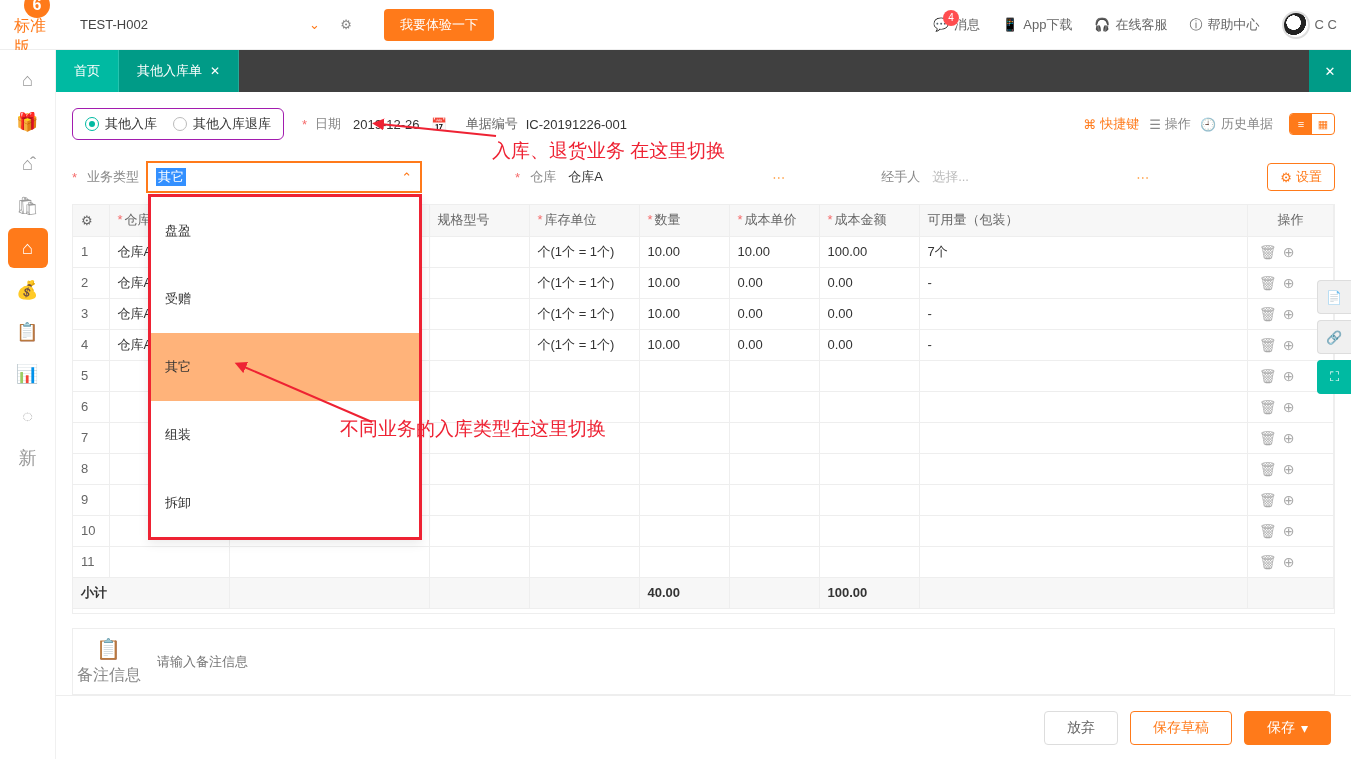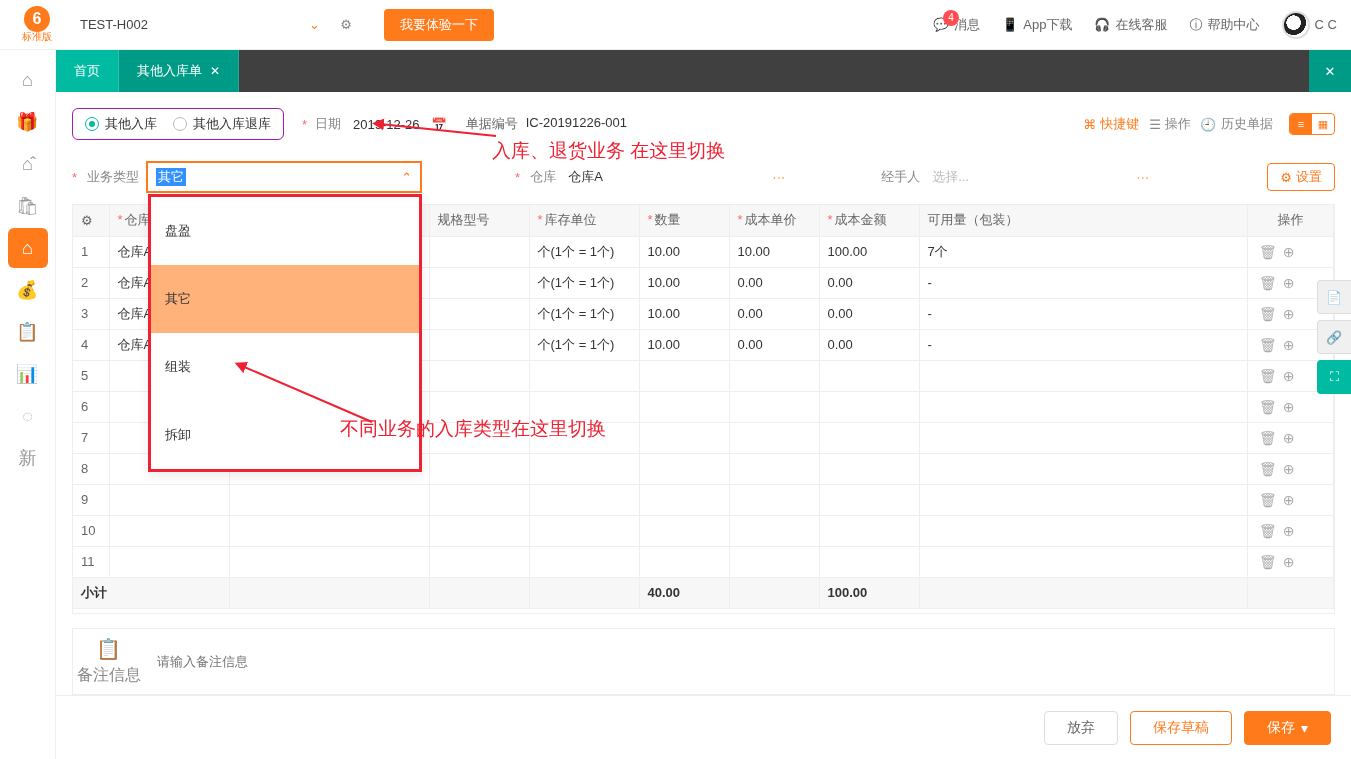--- a/index.html
+++ b/index.html
@@ -2,21 +2,21 @@
 <html><head>
 <meta charset="utf-8">
 <style>
 * { margin: 0; padding: 0; box-sizing: border-box; }
 body { font-family: "Microsoft YaHei", Arial, sans-serif; font-size: 13px; color: #333; background: #fff; overflow: hidden; }
 
 
 .topbar { height: 50px; display: flex; align-items: center; padding: 0 14px; border-bottom: 1px solid #eee; }
 .logo-box { width: 46px; display: flex; flex-direction: column; align-items: center; margin-right: 4px;}
 .logo-circ { width: 26px; height: 26px; background: #ff7a1a; border-radius: 50%; display: flex; align-items: center; justify-content: center; color: #fff; font-weight: bold; font-size: 16px;}
-.logo-label { color:#ff7a1a; font-size:10px; margin-top:-2px;font-family:Liberation Serif, serif;}
+.logo-label { color:#ff7a1a; font-size:16px; margin-top:-2px;font-family:Liberation Serif, serif;}
 .tenant-select { width: 260px; height: 32px; display: flex; align-items: center; padding: 0 10px; color:#444; justify-content: space-between; margin-left: 6px;}
 .tenant-select .chev { color:#ff7a1a; }
 .gear { width: 32px; display: flex; align-items: center; justify-content: center; color:#888; }
 .try-btn { margin-left: 22px; background:#ff7a1a; color:#fff; border:none; border-radius:4px; height:32px; padding:0 16px; font-size:13px; cursor:pointer;}
 .top-right { margin-left:auto; display:flex; align-items:center; gap:22px; color:#666; }
 .tr-item { display:flex; align-items:center; gap:5px; cursor:pointer; position:relative;}
 .badge { position:absolute; top:-6px; left:10px; background:#ff4d4f; color:#fff; border-radius:8px; min-width:16px; height:16px; font-size:10px; display:flex; align-items:center; justify-content:center; padding:0 3px;}
 .avatar { width:28px; height:28px; border-radius:50%; background:radial-gradient(circle at 40% 40%, #fff 0 35%, #222 36% 60%, #fff 61% 100%); border:2px solid #ddd;}
 
 
@@ -39,21 +39,21 @@
 .page-body { padding: 16px 16px 4px 16px; flex:1; overflow:hidden; display:flex; flex-direction:column;}
 .hdr-row { display:flex; align-items:center; gap:18px; position:relative; }
 .radio-pill { border:1px solid #a21caf; border-radius:6px; padding:6px 12px; display:flex; align-items:center; gap:16px;}
 .radio { display:flex; align-items:center; gap:6px; cursor:pointer;}
 .radio .dot { width:14px; height:14px; border:1px solid #bbb; border-radius:50%; position:relative;}
 .radio.sel .dot { border-color:#00baa2; }
 .radio.sel .dot::after { content:""; position:absolute; inset:3px; background:#00baa2; border-radius:50%; }
 .date-field { display:flex; align-items:center; gap:6px; color:#333; }
 .field-label { color:#888; }
 .cal-icon { color:#ff7a1a; }
-.docno { display:flex; align-items:flex-start; gap:8px; color:#666; }
+.docno { display:flex; align-items:center; gap:8px; color:#666; }
 .hdr-actions { margin-left:auto; display:flex; align-items:center; gap:10px; color:#888;}
 .hdr-act { display:flex; align-items:center; gap:4px; cursor:pointer; }
 .hdr-act.orange { color:#ff7a1a; }
 .view-toggle { display:flex; border:1px solid #ff7a1a; border-radius:4px; overflow:hidden; margin-left:6px;}
 .view-toggle .vt { width:22px; height:20px; display:flex; align-items:center; justify-content:center; font-size:11px;}
 .view-toggle .vt.on { background:#ff7a1a; color:#fff; }
 .view-toggle .vt.off { color:#ff7a1a; }
 .settings-btn { border:1px solid #ff7a1a; color:#ff7a1a; background:#fff; border-radius:4px; height:28px; padding:0 12px; display:flex; align-items:center; gap:4px; cursor:pointer;}
 
 
@@ -228,20 +228,21 @@
 
       <div class="fields-row" style="position:relative;">
         <div class="field" style="position:relative;">
           <span class="req">*</span>
           <span class="field-label">业务类型</span>
           <div class="sel-box open" style="min-width:274px;">
             <span class="val selected-hl">其它</span>
             <span style="color:#ff7a1a;">⌃</span>
             <div class="dropdown-panel">
               <div class="dd-item">盘盈</div>
+              <div class="dd-item">受赠</div>
               <div class="dd-item hover">其它</div>
               <div class="dd-item">组装</div>
               <div class="dd-item">拆卸</div>
             </div>
           </div>
         </div>
         <div style="flex:0 0 70px;"></div>
         <div class="field">
           <span class="req">*</span>
           <span class="field-label">仓库</span>

